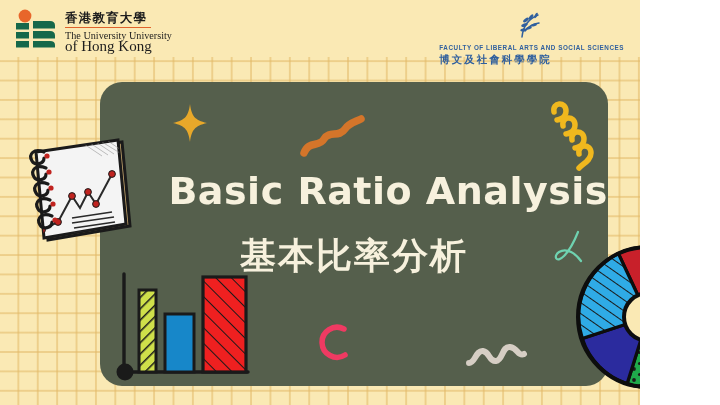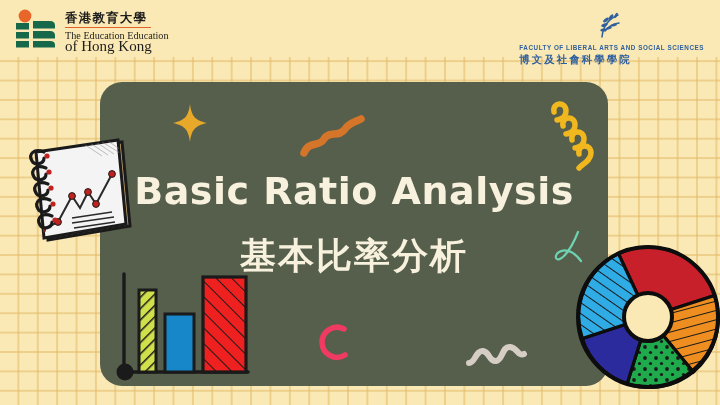--- a/index.html
+++ b/index.html
@@ -2,21 +2,21 @@
 <html><head>
 <meta charset="utf-8">
 <style>
   html, body {
     margin: 0;
     padding: 0;
     background: #ffffff;
   }
   #slide {
     position: relative;
-    width: 720px;
+    width: 640px;
     height: 405px;
     overflow: hidden;
     background: #fae9b4;
     font-family: "Liberation Sans", sans-serif;
   }
   
   #grid-bg {
     position: absolute;
     inset: 0;
     background-color: #fae9b4;
@@ -108,20 +108,21 @@
     pointer-events: none;
   }
   #title-en {
     font-family: "DejaVu Sans", sans-serif;
     font-size: 38px;
     font-weight: 700;
     color: #f7f1dd;
     letter-spacing: 0.5px;
     line-height: 46px;
     white-space: nowrap;
+    text-align: right;
   }
   #title-zh {
     font-family: "DejaVu Sans", sans-serif;
     font-size: 36px;
     font-weight: 700;
     color: #f7f1dd;
     letter-spacing: 2px;
     line-height: 44px;
     margin-top: 20px;
     white-space: nowrap;
@@ -153,21 +154,21 @@
       <path d="M2 14 h13 v6.5 h-13 z" fill="#16684a"></path>
       <path d="M2 23 h13 v6.5 h-13 z" fill="#16684a"></path>
       <path d="M2 32 h13 v6.5 h-13 z" fill="#16684a"></path>
       <path d="M19 12 h17 q5 0 5 4.5 v3 h-22 z" fill="#16684a"></path>
       <path d="M19 22 h17 q5 0 5 4.5 v3 h-22 z" fill="#16684a"></path>
       <path d="M19 32 h17 q5 0 5 4 v2.5 h-22 z" fill="#16684a"></path>
     </svg>
     <div id="eduhk-text">
       <div id="eduhk-zh">香港教育大學</div>
       <div id="eduhk-rule"></div>
-      <div id="eduhk-en">The Education Education</div>
+      <div id="eduhk-en">The University University</div>
       <div id="eduhk-en2" class="" style="font-family:'Liberation Serif',serif;font-size:15px;color:#1d1d1d;line-height:11.4px;white-space:nowrap;">of Hong Kong</div>
     </div>
   </div>
 
   <div id="faculty-logo">
     <svg id="faculty-mark" viewBox="0 0 30 30">
       <g stroke="#2f5f9e" stroke-width="1.5" fill="none" stroke-linecap="round">
         <path d="M5 26 C 6 16, 11 8, 21 4"></path>
         <path d="M8 20 C 11 16, 16 13, 22 12"></path>
       </g>

